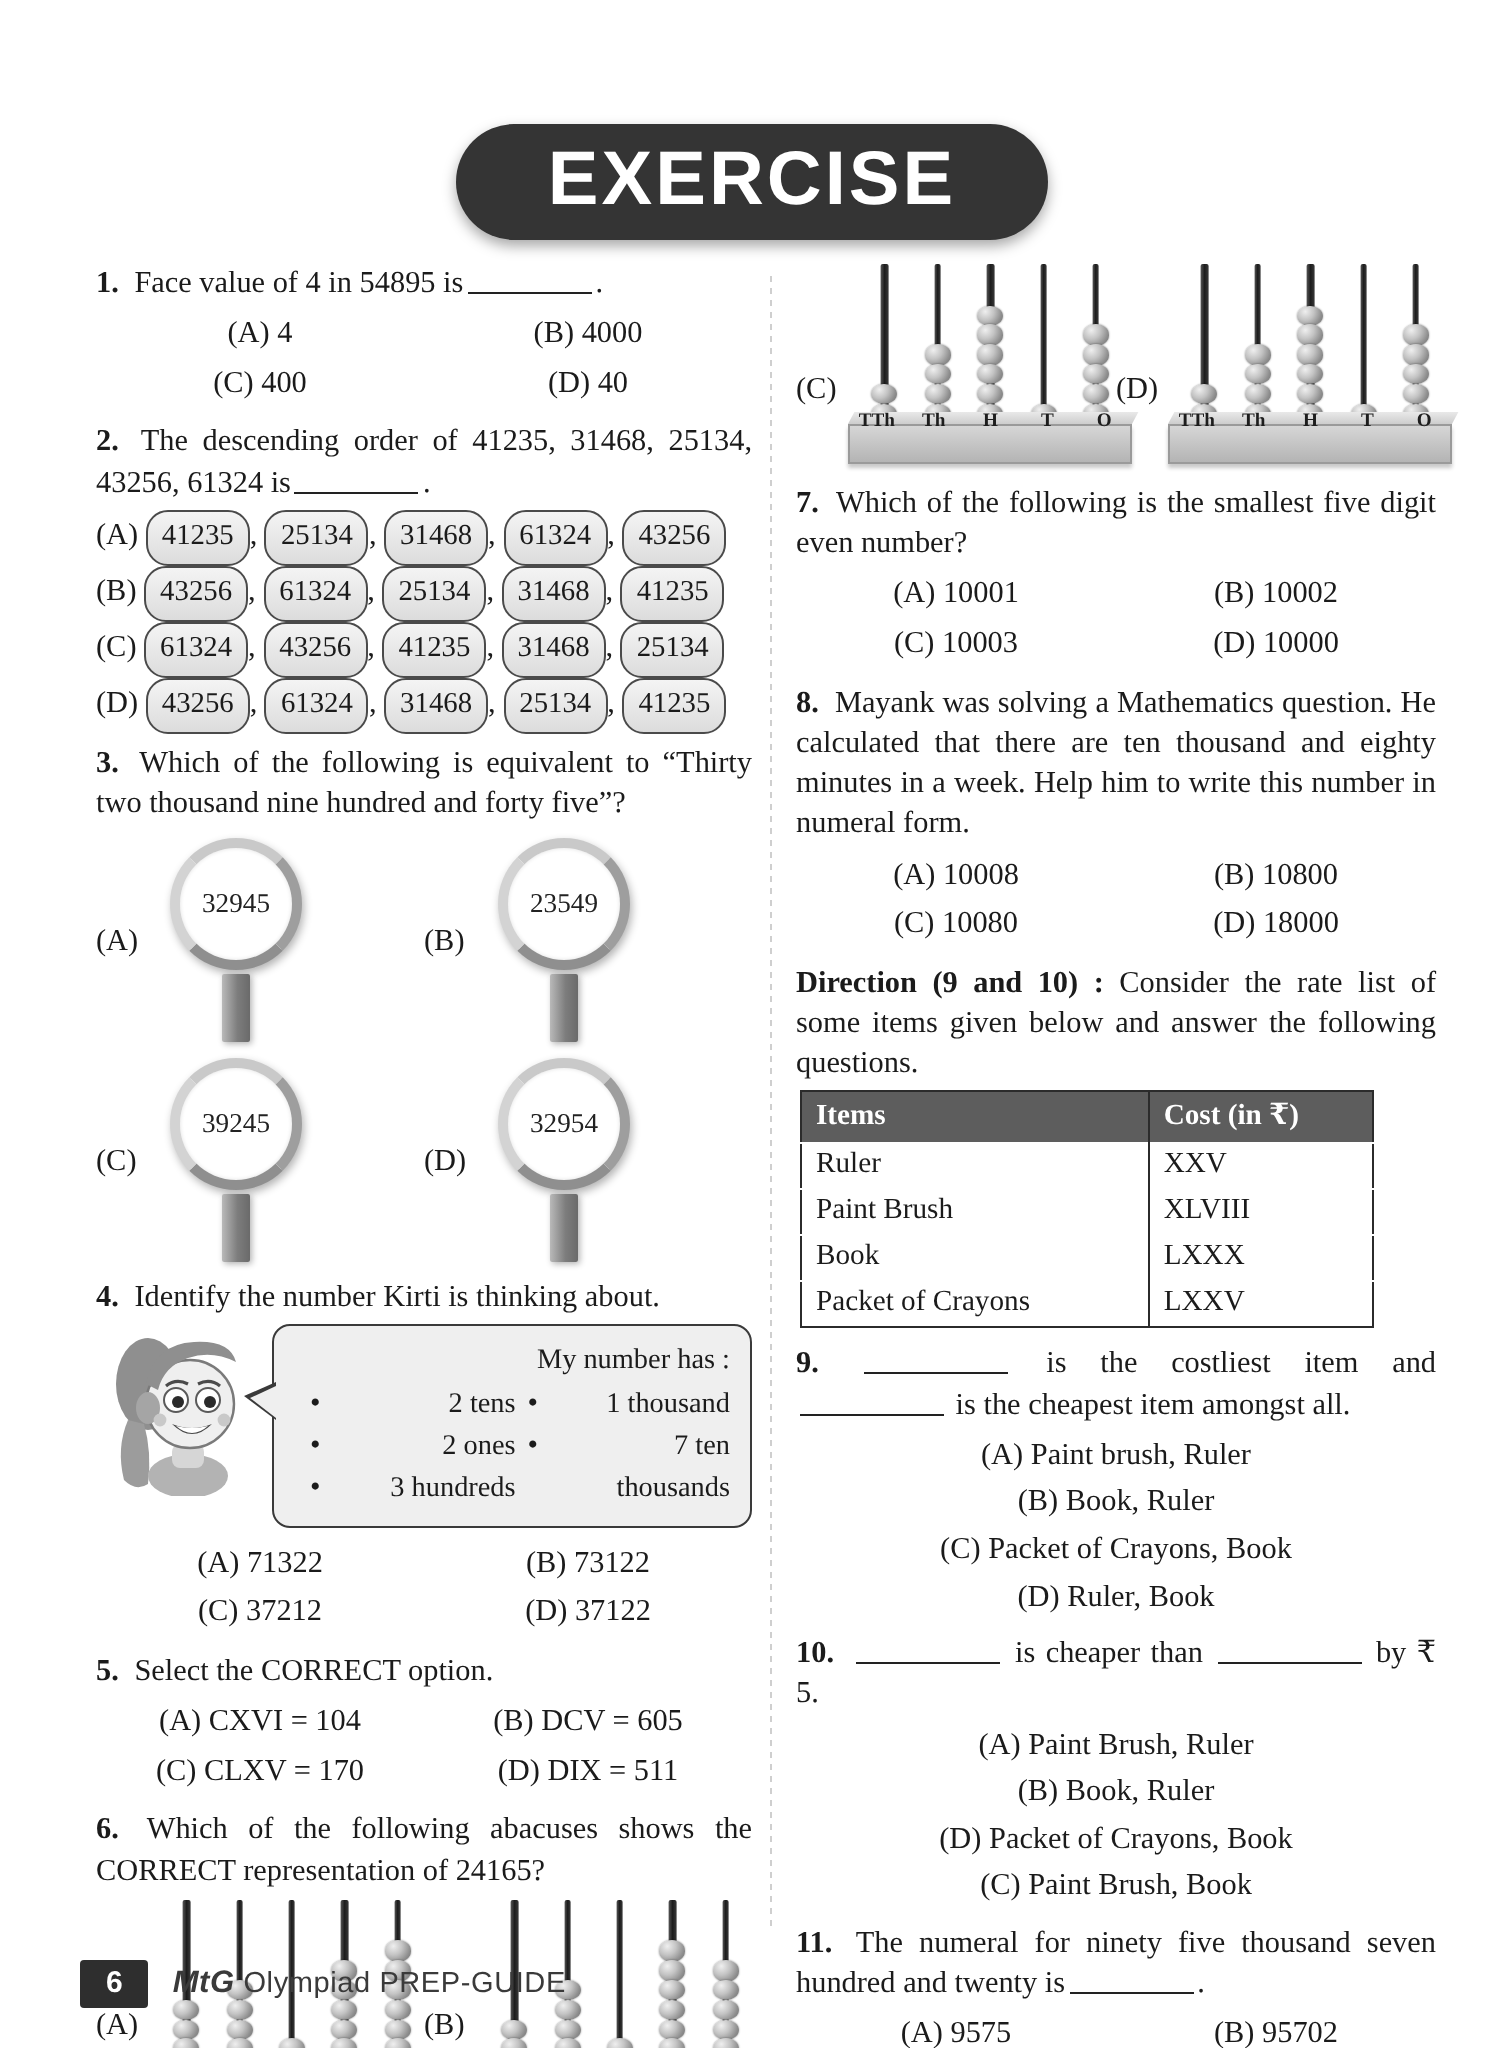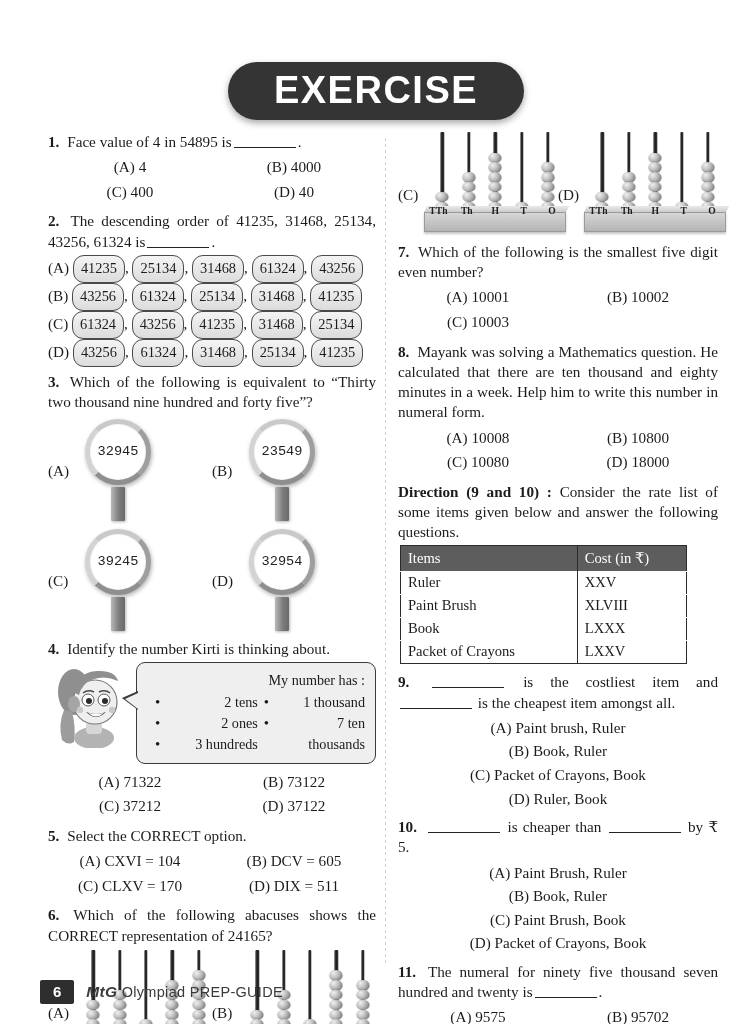--- a/index.html
+++ b/index.html
@@ -67,21 +67,21 @@
     background:linear-gradient(#f4f4f4,#dcdcdc);
     padding:0px 7px 1px 7px;
     font-size:14.4px;
     margin:0 0px;
   }
 
   
   .mag-row { display:flex; align-items:center; margin:6px 0 2px 0; }
   .mag-cell { width:50%; display:flex; align-items:center; }
   .mag-label { font-size:15.2px; width:34px; }
-  .magnifier { position:relative; width:74px; height:104px;font-family:Liberation Mono, monospace; }
+  .magnifier { position:relative; width:74px; height:104px; }
   .mag-glass {
     position:absolute; top:0; left:3px;
     width:66px; height:66px; border-radius:50%;
     border:5px solid;
     border-color:#c9c9c9 #9e9e9e #8f8f8f #d3d3d3;
     background:#ffffff;
     box-shadow:1px 2px 4px rgba(0,0,0,.30), inset 0 0 2px rgba(0,0,0,.12);
     display:flex; align-items:center; justify-content:center;
   }
   .mag-num { font-size:13.6px; color:#222; }
@@ -170,21 +170,21 @@
     font-weight:bold; font-size:9.6px; color:#1d1d1d;
   }
 
   
   table.rate {
     border-collapse:collapse; width:287px; margin:3px 0 8px 2px;
     border:1.6px solid #2b2b2b;
   }
   table.rate th {
     background:#5d5d5d; color:#ffffff; text-align:left;
-    font-size:14.6px; font-weight:normal;
+    font-size:14.6px; font-weight:bold;
     padding:3px 3px 4px 7px;
     border-right:1.6px solid #2b2b2b;
   }
   table.rate th:last-child{ border-right:none;margin-top:40px; }
   table.rate td {
     font-size:14.6px; padding:2px 7px 3px 7px;
     border-right:1.6px solid #2b2b2b;
     border-top:1px solid #ffffff;
   }
   table.rate td:last-child{ border-right:none; }
@@ -620,20 +620,21 @@
 
     <div class="q" style="margin-top:10px;">
       <div class="q-text">
         <span class="q-num pad">7.</span>
         <span>Which of the following is the smallest five digit even number?</span>
       </div>
       <div class="opts">
         <div class="opt">(A) 10001</div>
         <div class="opt">(B) 10002</div>
         <div class="opt">(C) 10003</div>
+        <div class="opt">(D) 10000</div>
       </div>
     </div>
 
     <div class="q">
       <div class="q-text">
         <span class="q-num pad">8.</span>
         <span>Mayank was solving a Mathematics question. He calculated that there are ten thousand and eighty minutes in a week. Help him to write this number in numeral form.</span>
       </div>
       <div class="opts">
         <div class="opt">(A) 10008</div>
@@ -695,22 +696,22 @@
       <div class="q-text">
         <span class="q-num pad">10.</span>
         <span class="blank m"></span>
         <span>is cheaper than</span>
         <span class="blank m"></span>
         <span>by ₹ 5.</span>
       </div>
       <div class="opts tight">
         <div class="opt full">(A) Paint Brush, Ruler</div>
         <div class="opt full">(B) Book, Ruler</div>
+        <div class="opt full">(D) Packet of Crayons, Book</div>
         <div class="opt full">(C) Paint Brush, Book</div>
-        <div class="opt full">(D) Packet of Crayons, Book</div>
       </div>
     </div>
 
     <div class="q">
       <div class="q-text">
         <span class="q-num pad">11.</span>
         <span>The numeral for ninety five thousand seven hundred and twenty is</span><span class="blank"></span>.
       </div>
       <div class="opts">
         <div class="opt">(A) 9575</div>

